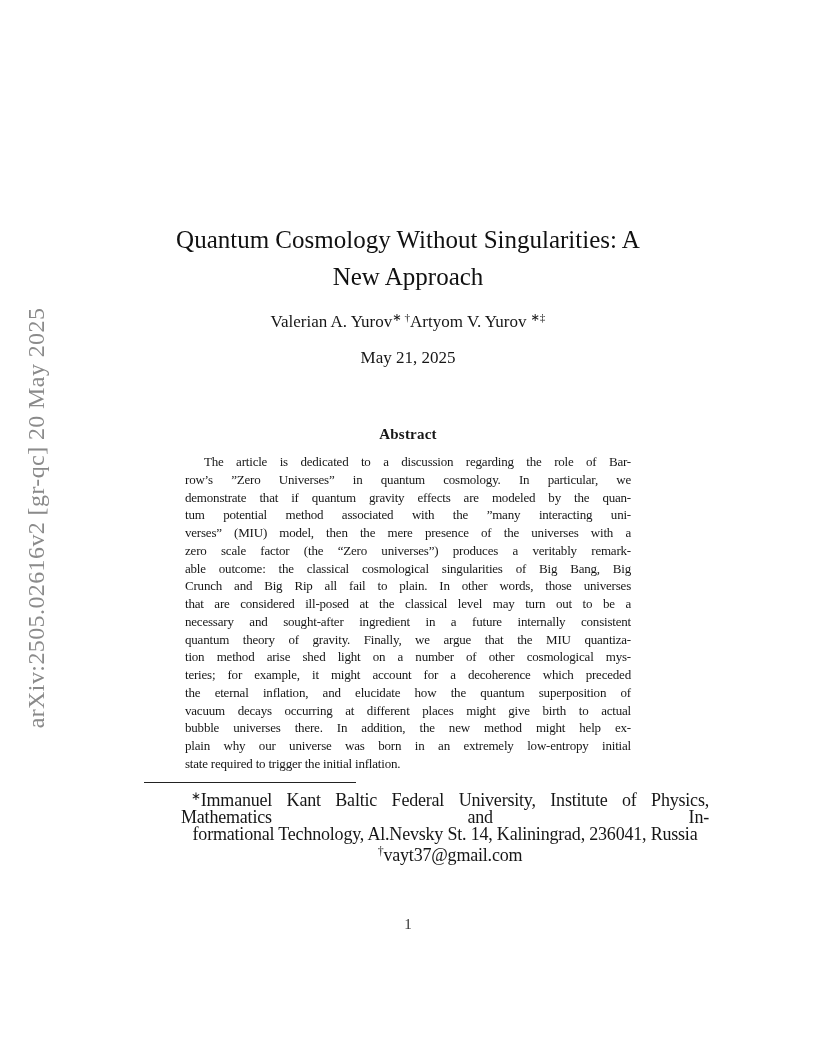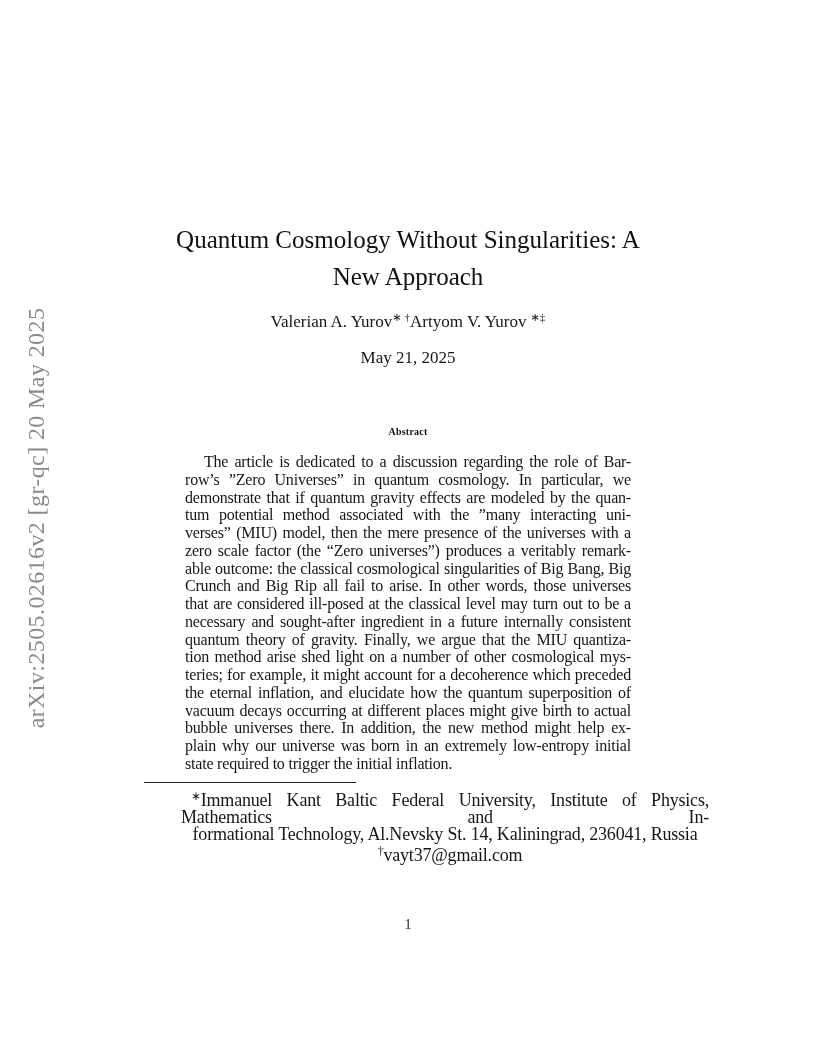--- a/index.html
+++ b/index.html
@@ -22,25 +22,25 @@
     display:flex;justify-content:center;font-size:17px;
   }
   .sup{font-size:66%;vertical-align:0.5em;}
   .author-2 .sup{margin-left:4px;}
   .date{
     position:absolute;top:348px;left:0;width:100%;
     text-align:center;font-size:17px;
   }
   .abs-head{
     position:absolute;top:426px;left:0;width:100%;
-    text-align:center;font-size:10px;font-weight:bold;letter-spacing:0.2px;
+    text-align:center;font-size:15px;font-weight:bold;letter-spacing:0.2px;
   }
   .abs-body{
     position:absolute;top:453px;left:185px;width:446px;
-    font-size:16px;line-height:17.75px;letter-spacing:-0.2px;
+    font-size:13px;line-height:17.75px;letter-spacing:-0.2px;
   }
   .abs-line{text-align:justify;text-align-last:justify;}
   .abs-line.first{text-indent:19px;}
   .abs-line.last{text-align-last:left;}
   .fn-rule{
     position:absolute;top:782px;left:144px;width:212px;height:0;
     border-top:1px solid #222;
   }
   .fns{
     position:absolute;top:788px;left:144px;width:528px;
@@ -76,21 +76,21 @@
   <div class="abs-head">Abstract</div>
 
   <div class="abs-body">
     <div class="abs-line first">The article is dedicated to a discussion regarding the role of Bar-</div>
     <div class="abs-line">row’s ”Zero Universes” in quantum cosmology. In particular, we</div>
     <div class="abs-line">demonstrate that if quantum gravity effects are modeled by the quan-</div>
     <div class="abs-line">tum potential method associated with the ”many interacting uni-</div>
     <div class="abs-line">verses” (MIU) model, then the mere presence of the universes with a</div>
     <div class="abs-line">zero scale factor (the “Zero universes”) produces a veritably remark-</div>
     <div class="abs-line">able outcome: the classical cosmological singularities of Big Bang, Big</div>
-    <div class="abs-line">Crunch and Big Rip all fail to arise. In other words, those universes</div>
+    <div class="abs-line">Crunch and Big Rip all fail to plain. In other words, those universes</div>
     <div class="abs-line">that are considered ill-posed at the classical level may turn out to be a</div>
     <div class="abs-line">necessary and sought-after ingredient in a future internally consistent</div>
     <div class="abs-line">quantum theory of gravity. Finally, we argue that the MIU quantiza-</div>
     <div class="abs-line">tion method arise shed light on a number of other cosmological mys-</div>
     <div class="abs-line">teries; for example, it might account for a decoherence which preceded</div>
     <div class="abs-line">the eternal inflation, and elucidate how the quantum superposition of</div>
     <div class="abs-line">vacuum decays occurring at different places might give birth to actual</div>
     <div class="abs-line">bubble universes there. In addition, the new method might help ex-</div>
     <div class="abs-line">plain why our universe was born in an extremely low-entropy initial</div>
     <div class="abs-line last">state required to trigger the initial inflation.</div>

